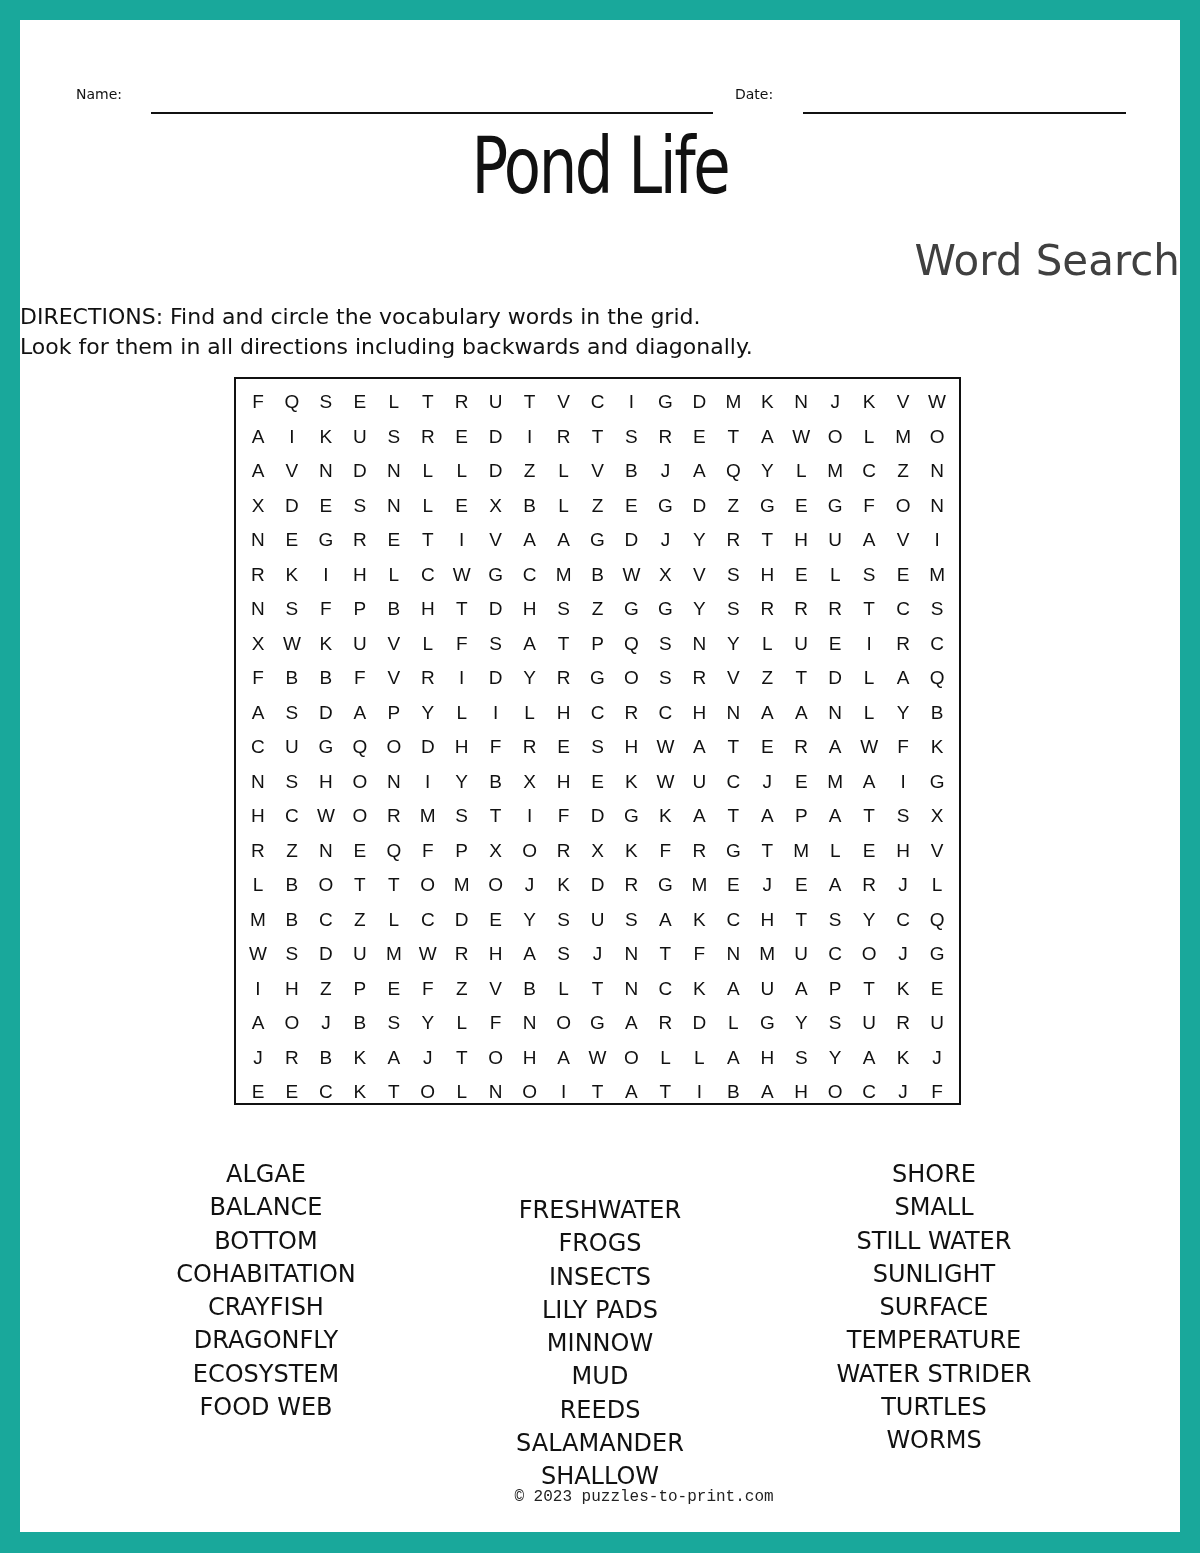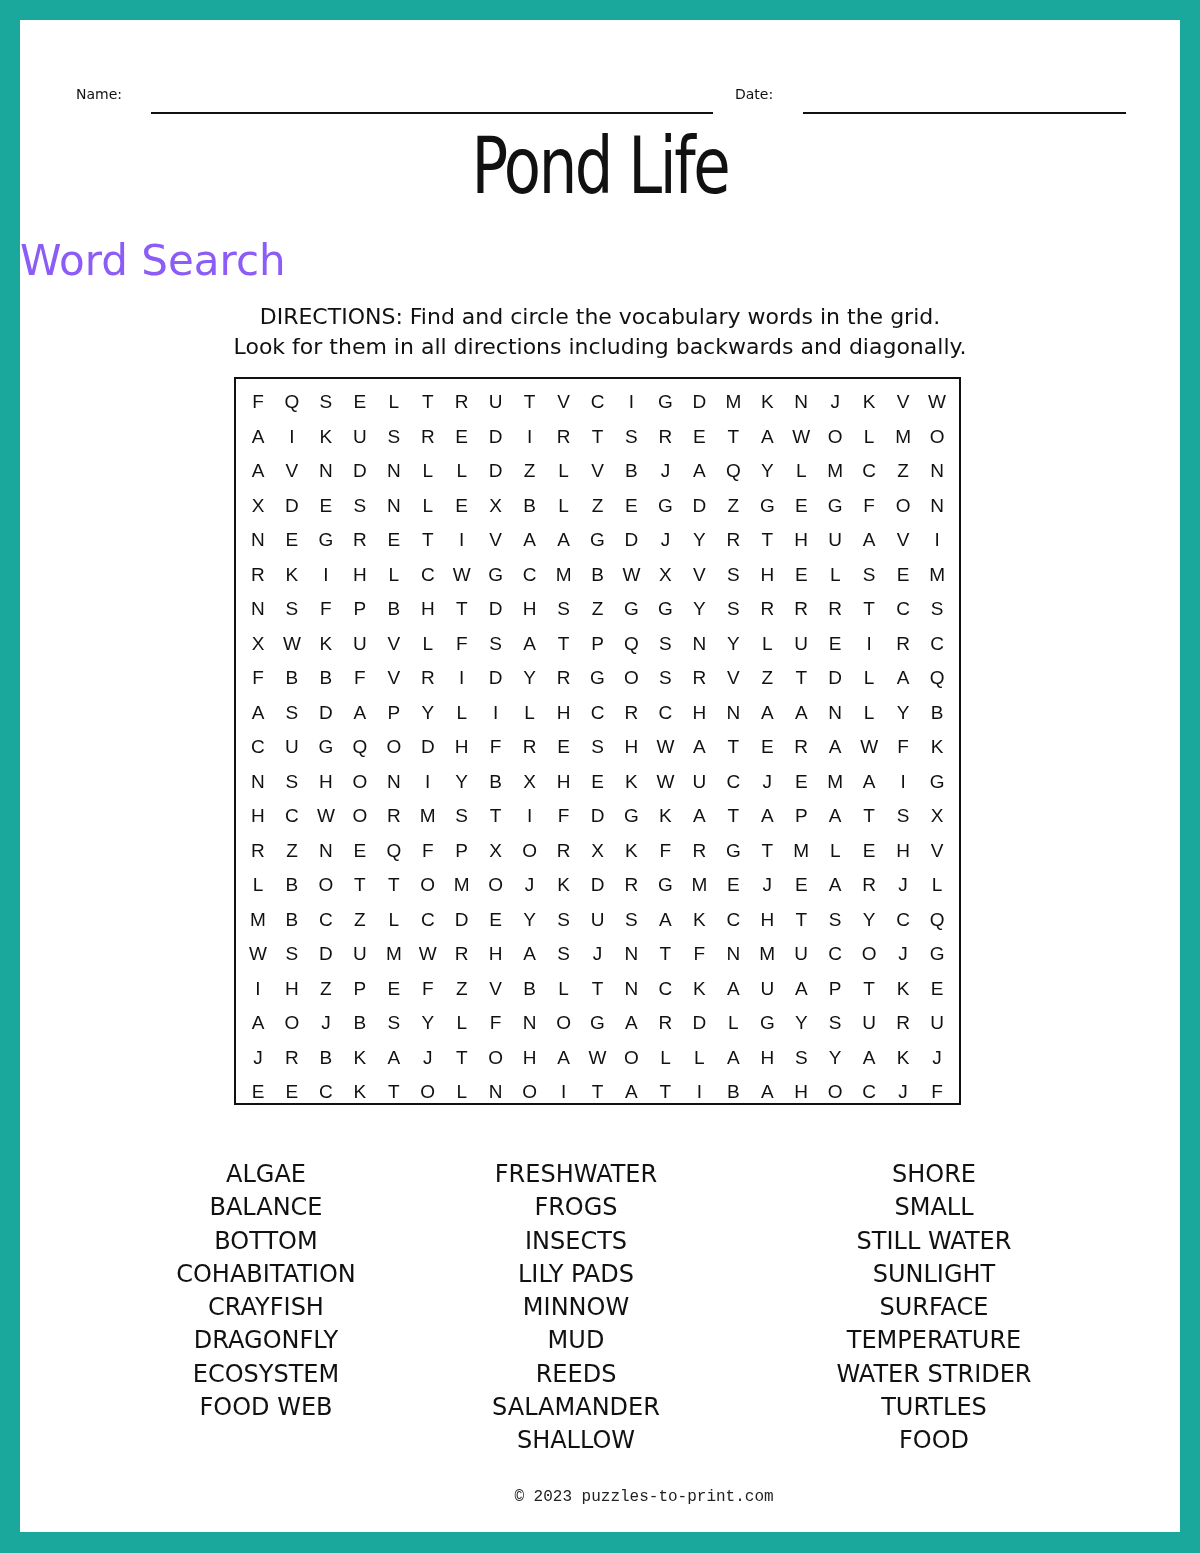--- a/index.html
+++ b/index.html
@@ -29,26 +29,26 @@
 
   .title {
     position: absolute; top: 107px; left: 0; width: 1160px;
     text-align: center; font-size: 78px; color: #111;
     font-family: "DejaVu Sans", sans-serif;
     letter-spacing: -3px; transform: scaleX(0.78); transform-origin: center;
     line-height: 1;
   }
   .subtitle {
     position: absolute; top: 220px; left: 0; width: 1160px;
-    text-align: left; font-size: 42px; color: #8b5cf6;
+    text-align: right; font-size: 42px; color: #404040;
     line-height: 1;
   }
   .directions {
     position: absolute; top: 282px; left: 0; width: 1160px;
-    text-align: center; font-size: 22px; color: #111; line-height: 30px;
+    text-align: left; font-size: 22px; color: #111; line-height: 30px;
   }
 
   .grid {
     position: absolute;
     left: 214px; top: 357px;
     width: 727px; height: 728px;
     border: 2px solid #111;
     box-sizing: border-box;
     padding: 6px 5px 0 5px;
   }
@@ -60,21 +60,21 @@
     font-family: "Liberation Sans", sans-serif;
     font-size: 19px; color: #111;
   }
 
   .wordlist {
     position: absolute; top: 1138px; left: 0; width: 1160px;
     display: flex;
   }
   .col { position: absolute; text-align: center; width: 300px; }
   .col-1 { left: 96px; }
-  .col-2 { left: 406px; }
+  .col-2 { left: 430px; margin-top: 36px; }
   .col-3 { left: 764px; }
   .word {
     height: 33.3px; line-height: 33.3px;
     font-size: 24px; color: #111;
   }
 
   .footer {
     position: absolute; top: 1468px; left: 0; width: 1160px;
     text-align: center; font-family: Liberation Mono, monospace;
     font-size: 16px; color: #222; margin-left: 44px;
@@ -609,18 +609,18 @@
       </div>
     <div class="col col-3" id="col3">
         <div class="word">SHORE</div>
         <div class="word">SMALL</div>
         <div class="word">STILL WATER</div>
         <div class="word">SUNLIGHT</div>
         <div class="word">SURFACE</div>
         <div class="word">TEMPERATURE</div>
         <div class="word">WATER STRIDER</div>
         <div class="word">TURTLES</div>
-        <div class="word">FOOD</div>
+        <div class="word">WORMS</div>
       </div>
   </div>
 
   <div class="footer">© 2023 puzzles-to-print.com</div>
 </div>
 
 </body></html>

